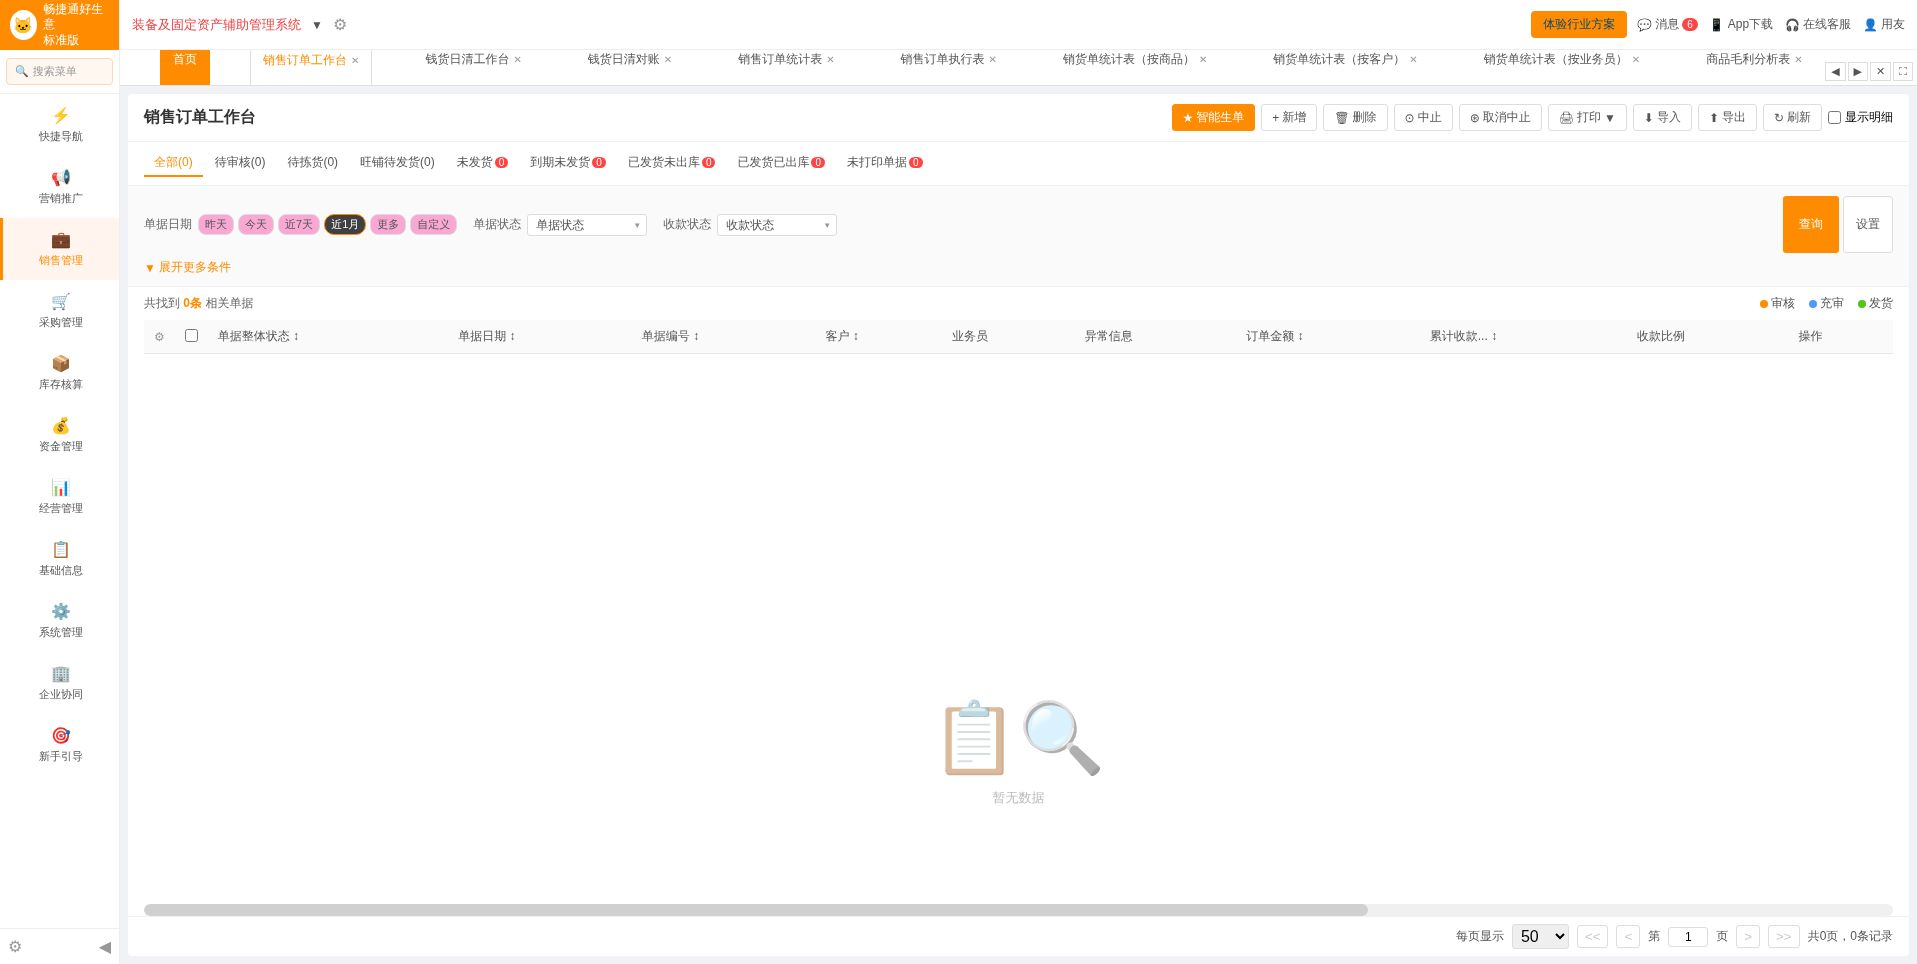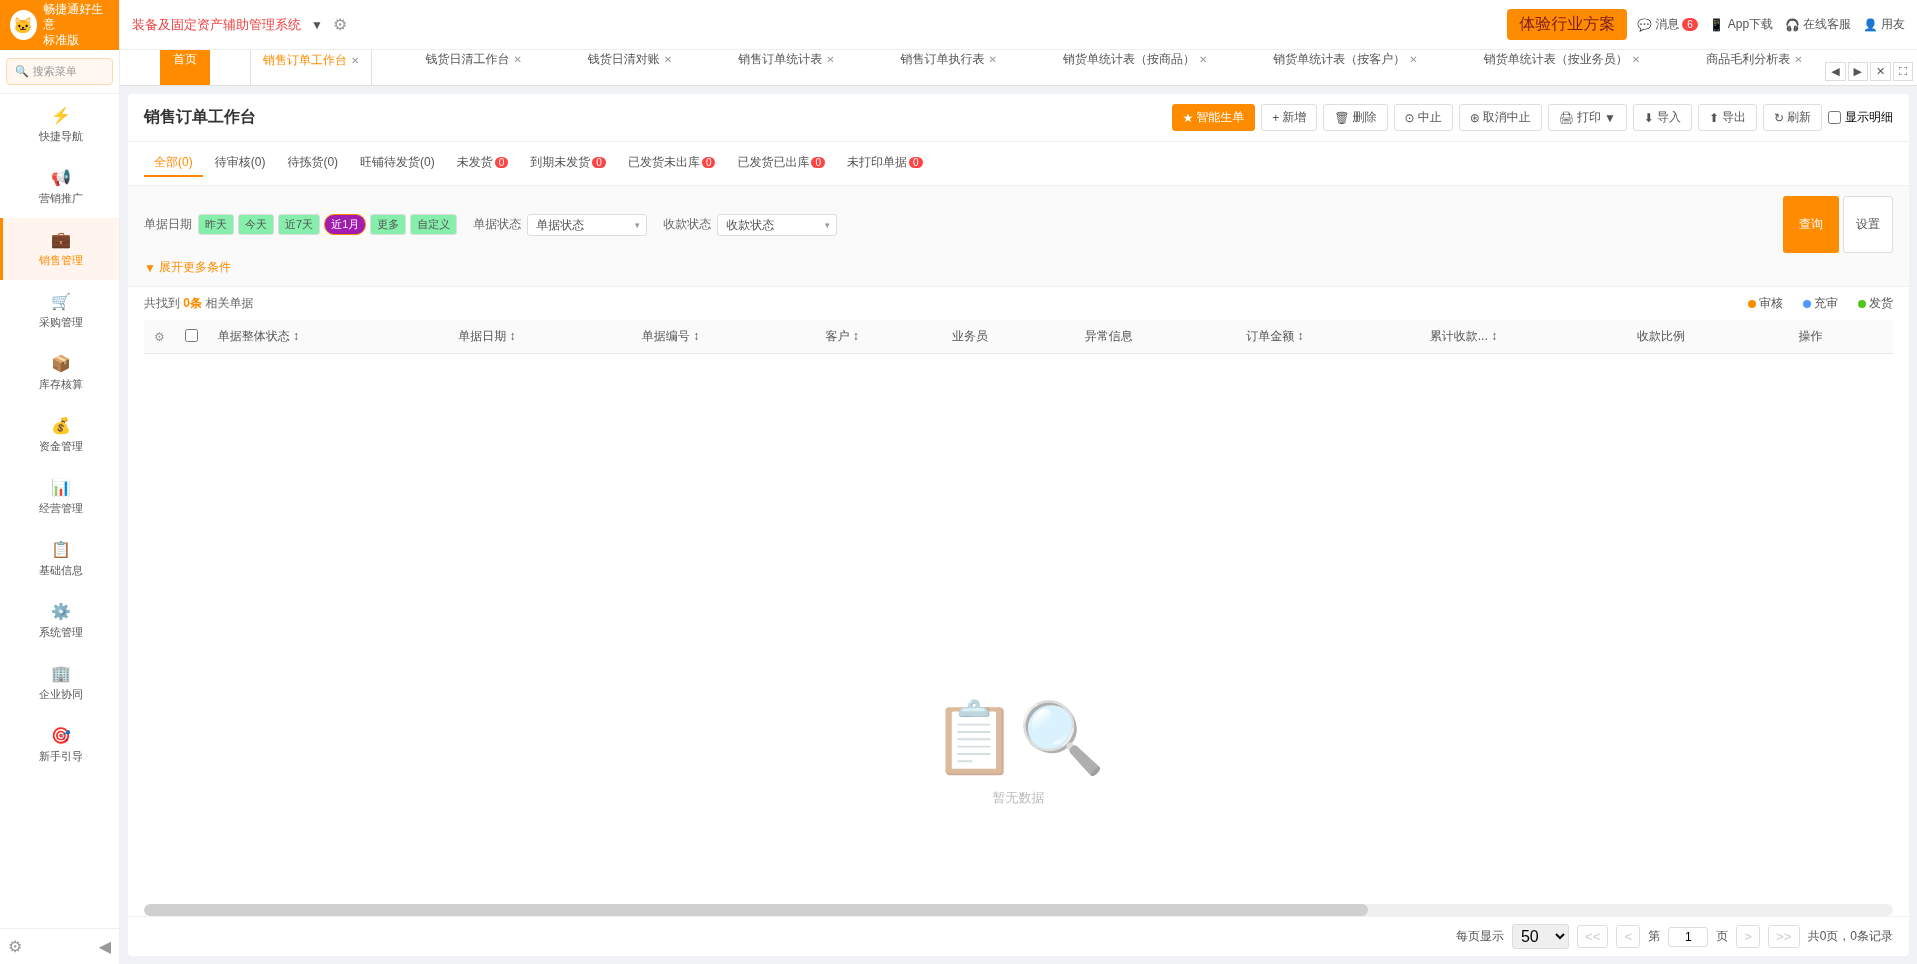--- a/index.html
+++ b/index.html
@@ -19,21 +19,21 @@
     .sidebar-bottom { padding: 8px; display: flex; justify-content: space-between; align-items: center; border-top: 1px solid #eee; }
 
     
     .main { flex: 1; display: flex; flex-direction: column; height: 964px; overflow: hidden; }
 
     
     .topbar { height: 50px; background: #fff; border-bottom: 1px solid #eee; display: flex; align-items: center; padding: 0 12px; gap: 10px; }
     .topbar-title { font-size: 13px; color: #ef4444; flex: 0 0 auto; }
     .topbar-dropdown { display: flex; align-items: center; gap: 4px; cursor: pointer; color: #555; }
     .topbar-spacer { flex: 1; }
-    .topbar-industry-btn { background: #ff8c00; color: #7f1d1d; border: none; border-radius: 4px; padding: 5px 12px; cursor: pointer; font-size: 16px; }
+    .topbar-industry-btn { background: #ff8c00; color: #0c4a6e; border: none; border-radius: 4px; padding: 5px 12px; cursor: pointer; font-size: 12px; }
     .topbar-actions { display: flex; align-items: center; gap: 12px; color: #555; font-size: 12px; }
     .topbar-action-item { display: flex; align-items: center; gap: 3px; cursor: pointer; }
     .badge { background: #ff4444; color: #fff; border-radius: 10px; padding: 1px 5px; font-size: 10px; }
 
     
     .tabbar { height: 36px; background: #fff; border-bottom: 1px solid #e0e0e0; display: flex; align-items: flex-end; padding: 0 0 0 0; overflow: hidden; }
     .tab { padding: 17px 12px; font-size: 12px; color: #555; cursor: pointer; border: 1px solid transparent; border-bottom: none; white-space: nowrap; display: flex; align-items: center; gap: 4px; margin-left: 40px; }
     .tab.active { background: #fff; border-color: #e0e0e0; border-bottom-color: #fff; color: #ff8c00; margin-bottom: -1px; }
     .tab.home { background: #ff8c00; color: #fff; border-color: #ff8c00; }
     .tab-close { font-size: 10px; color: #999; cursor: pointer; }
@@ -58,35 +58,35 @@
     .filter-tab { padding: 4px 10px; cursor: pointer; color: #555; font-size: 12px; border-bottom: 2px solid transparent; }
     .filter-tab.active { color: #ff8c00; border-bottom-color: #ff8c00; }
     .filter-tab .count-badge { background: #ff4444; color: #fff; border-radius: 8px; padding: 0 4px; font-size: 10px; margin-left: 2px; }
 
     
     .search-area { padding: 10px 16px; background: #fafafa; border-bottom: 1px solid #f0f0f0; }
     .search-row { display: flex; align-items: center; gap: 16px; flex-wrap: wrap; }
     .search-field { display: flex; align-items: center; gap: 6px; }
     .search-label { color: #666; font-size: 12px; white-space: nowrap; }
     .date-filters { display: flex; align-items: center; gap: 4px; }
-    .date-quick { padding: 2px 6px; border: 1px solid #ddd; border-radius: 3px; background: #86efac; cursor: pointer; font-size: 11px; color: #555; }
-    .date-quick.active { background: #a21caf; color: #fff; border-color: #ff8c00; border-radius: 10px; }
+    .date-quick { padding: 2px 6px; border: 1px solid #ddd; border-radius: 8px; background: #f9a8d4; cursor: pointer; font-size: 11px; color: #555; }
+    .date-quick.active { background: #404040; color: #fff; border-color: #ff8c00; border-radius: 10px; }
     .date-range-text { color: #999; font-size: 11px; }
     .search-select { border: 1px solid #ddd; border-radius: 3px; padding: 3px 24px 3px 8px; font-size: 12px; color: #555; background: #fff; appearance: none; cursor: pointer; min-width: 120px; }
     .select-wrapper { position: relative; display: inline-block; }
     .select-wrapper::after { content: '▼'; font-size: 8px; position: absolute; right: 6px; top: 50%; transform: translateY(-50%); color: #999; pointer-events: none; }
     .expand-btn { color: #ff8c00; cursor: pointer; font-size: 12px; display: flex; align-items: center; gap: 3px; }
     .search-btn { background: #ff8c00; color: #fff; border: none; border-radius: 3px; padding: 5px 16px; cursor: pointer; font-size: 12px; }
     .set-btn { background: #fff; color: #555; border: 1px solid #ddd; border-radius: 3px; padding: 19px 12px; cursor: pointer; font-size: 12px; }
 
     
     .table-area { flex: 1; overflow: hidden; display: flex; flex-direction: column; padding: 8px 16px; }
     .table-meta { display: flex; align-items: center; justify-content: space-between; margin-bottom: 8px; }
     .table-meta-left { color: #666; font-size: 12px; }
-    .table-meta-right { display: flex; align-items: center; gap: 20px; }
+    .table-meta-right { display: flex; align-items: center; gap: 14px; }
     .meta-action { display: flex; align-items: center; gap: 3px; color: #555; font-size: 12px; cursor: pointer; }
     .dot { width: 8px; height: 8px; border-radius: 50%; display: inline-block; }
     .dot-orange { background: #ff8c00; }
     .dot-blue { background: #4e9aff; }
     .dot-green { background: #52c41a; }
 
     .data-table { width: 100%; border-collapse: collapse; font-size: 12px; }
     .data-table th { background: #fafafa; border-bottom: 1px solid #e8e8e8; padding: 8px 10px; text-align: left; color: #555; font-weight: normal; white-space: nowrap; }
     .data-table th.sortable { cursor: pointer; }
     .data-table .col-check { width: 30px; text-align: center; }

